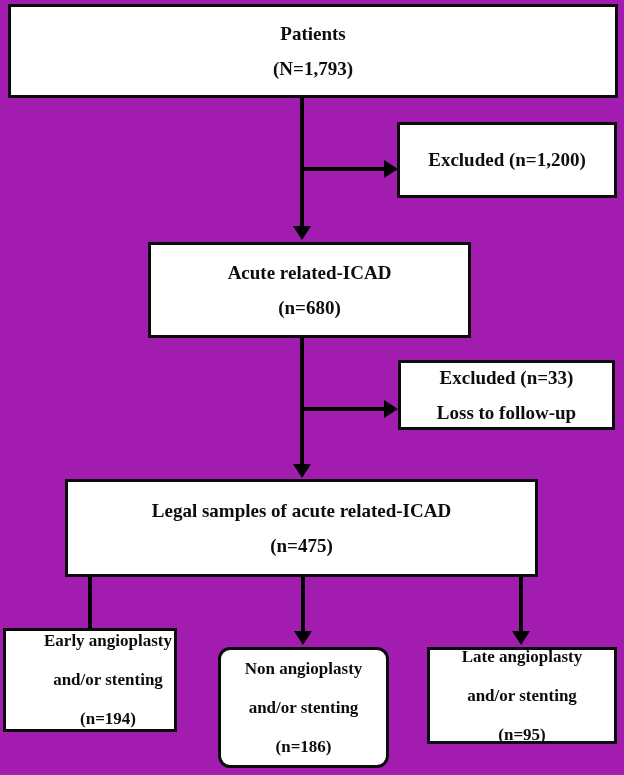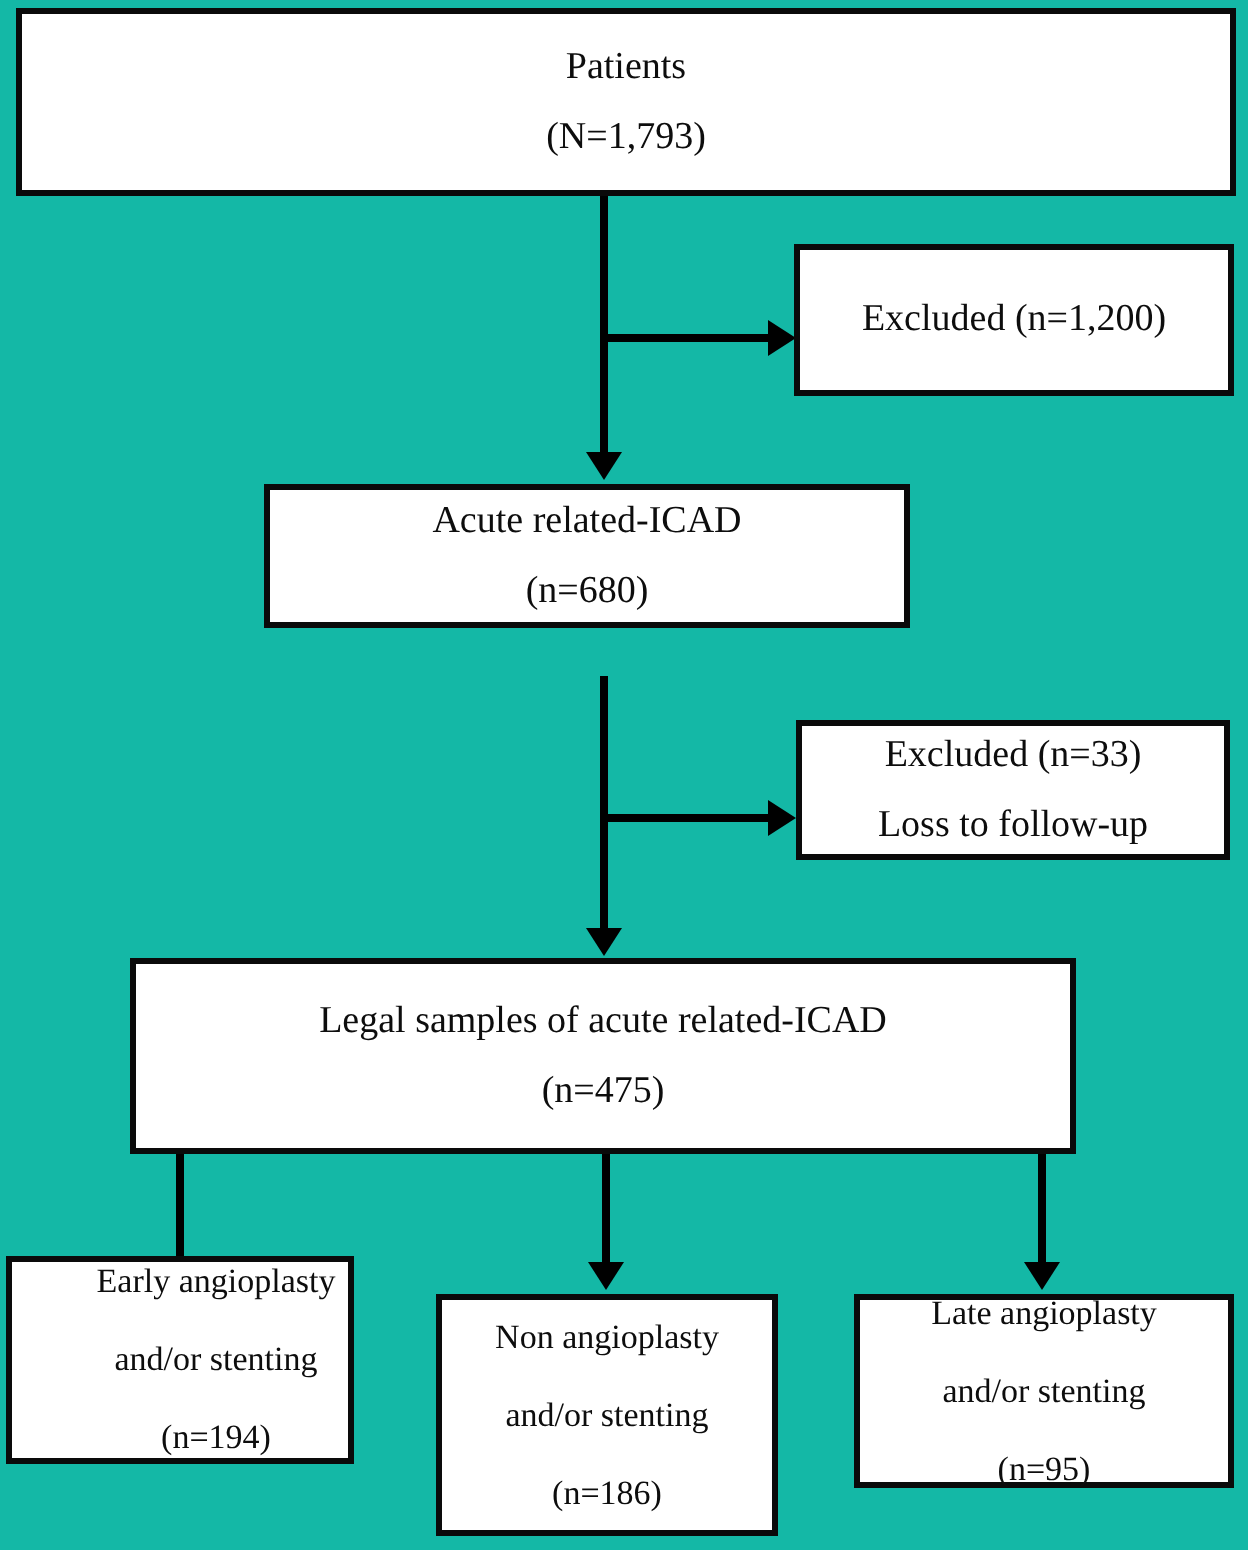--- a/index.html
+++ b/index.html
@@ -1,23 +1,24 @@
 <!DOCTYPE html>
 <html><head>
 <meta charset="utf-8">
 <style>
   html, body { margin: 0; padding: 0; background: #ffffff; }
   .canvas {
     position: relative;
     width: 624px;
     height: 775px;
-    background: #14b8a6;
+    background: #a21caf;
     font-family: "Liberation Serif", "DejaVu Serif", serif;
     color: #0d0d0d;
     overflow: hidden;
+    font-weight: bold;
   }
   .fbox {
     position: absolute;
     box-sizing: border-box;
     border: 3px solid #0a0a0a;
     background: #ffffff;
     display: flex;
     flex-direction: column;
     align-items: center;
     justify-content: center;
@@ -54,21 +55,21 @@
   <div class="vl" style="left:300px; top:98px; height:128px;"></div>
   <div class="ah-down" style="left:293px; top:226px;"></div>
 
   <div class="hl" style="left:302px; top:167px; width:82px;"></div>
   <div class="ah-right" style="left:384px; top:160px;"></div>
 
   <div class="fbox two" style="left:397px; top:122px; width:220px; height:76px;">
     <span class="ln">Excluded (n=1,200)</span>
   </div>
 
-  <div class="fbox two" style="left:132px; top:242px; width:323px; height:72px;">
+  <div class="fbox two" style="left:148px; top:242px; width:323px; height:96px;">
     <span class="ln">Acute related-ICAD</span>
     <span class="ln">(n=680)</span>
   </div>
 
   <div class="vl" style="left:300px; top:338px; height:126px;"></div>
   <div class="ah-down" style="left:293px; top:464px;"></div>
 
   <div class="hl" style="left:302px; top:407px; width:82px;"></div>
   <div class="ah-right" style="left:384px; top:400px;"></div>
 
@@ -90,21 +91,21 @@
 
   <div class="vl" style="left:519px; top:577px; height:54px;"></div>
   <div class="ah-down" style="left:512px; top:631px;"></div>
 
   <div class="fbox three" style="left:3px; top:628px; width:174px; height:104px;padding-left:36px;">
     <span class="ln">Early angioplasty</span>
     <span class="ln">and/or stenting</span>
     <span class="ln">(n=194)</span>
   </div>
 
-  <div class="fbox three" style="left:218px; top:647px; width:171px; height:121px;">
+  <div class="fbox three" style="left:218px; top:647px; width:171px; height:121px;border-radius:12px;">
     <span class="ln">Non angioplasty</span>
     <span class="ln">and/or stenting</span>
     <span class="ln">(n=186)</span>
   </div>
 
   <div class="fbox three" style="left:427px; top:647px; width:190px; height:97px;">
     <span class="ln">Late angioplasty</span>
     <span class="ln">and/or stenting</span>
     <span class="ln">(n=95)</span>
   </div>

